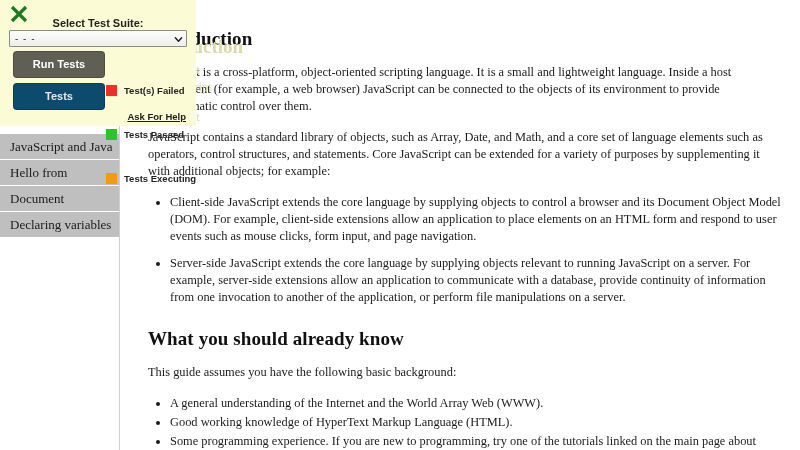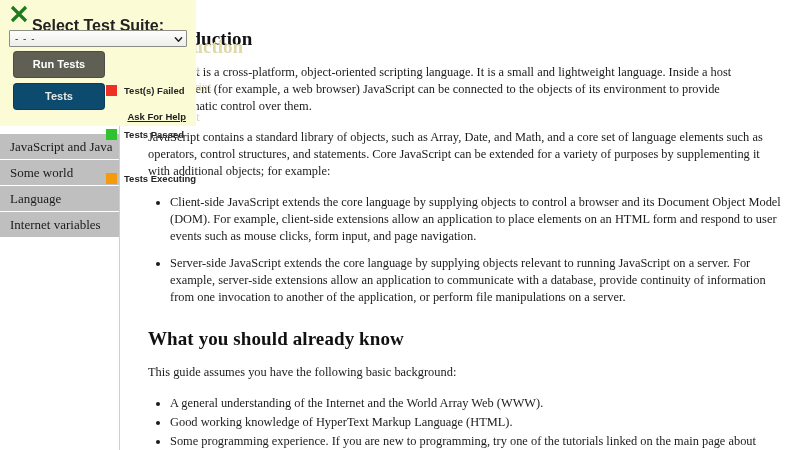--- a/index.html
+++ b/index.html
@@ -115,21 +115,21 @@
   }
   .close-x svg { display: block; }
 
   .panel-title {
     position: absolute;
     left: 0;
     top: 17px;
     width: 196px;
     text-align: center;
     font-family: "Liberation Sans", sans-serif;
-    font-size: 16px;
+    font-size: 11px;
     font-weight: bold;
     color: #232323;
   }
   .suite-select {
     position: absolute;
     left: 9px;
     top: 30px;
     width: 178px;
     height: 17px;
     box-sizing: border-box;
@@ -234,27 +234,27 @@
 <body>
 
 <div id="root">
 
   <div class="sidebar">
     <ul class="toc-list">
       <li class="toc-item" style="margin-top:126px;">
         <span>JavaScript and Java</span>
       </li>
       <li class="toc-item">
-        <span>Some world</span>
+        <span>Hello from</span>
       </li>
       <li class="toc-item">
-        <span>Language</span>
+        <span>Document</span>
       </li>
       <li class="toc-item">
-        <span>Internet variables</span>
+        <span>Declaring variables</span>
       </li>
     </ul>
   </div>
 
   <div class="content">
 
     <h1>Introduction</h1>
 
     <p>JavaScript is a cross-platform, object-oriented scripting language. It is a small and lightweight language. Inside a host environment (for example, a web browser) JavaScript can be connected to the objects of its environment to provide programmatic control over them.</p>
     <p>JavaScript contains a standard library of objects, such as Array, Date, and Math, and a core set of language elements such as operators, control structures, and statements. Core JavaScript can be extended for a variety of purposes by supplementing it with additional objects; for example:</p>

